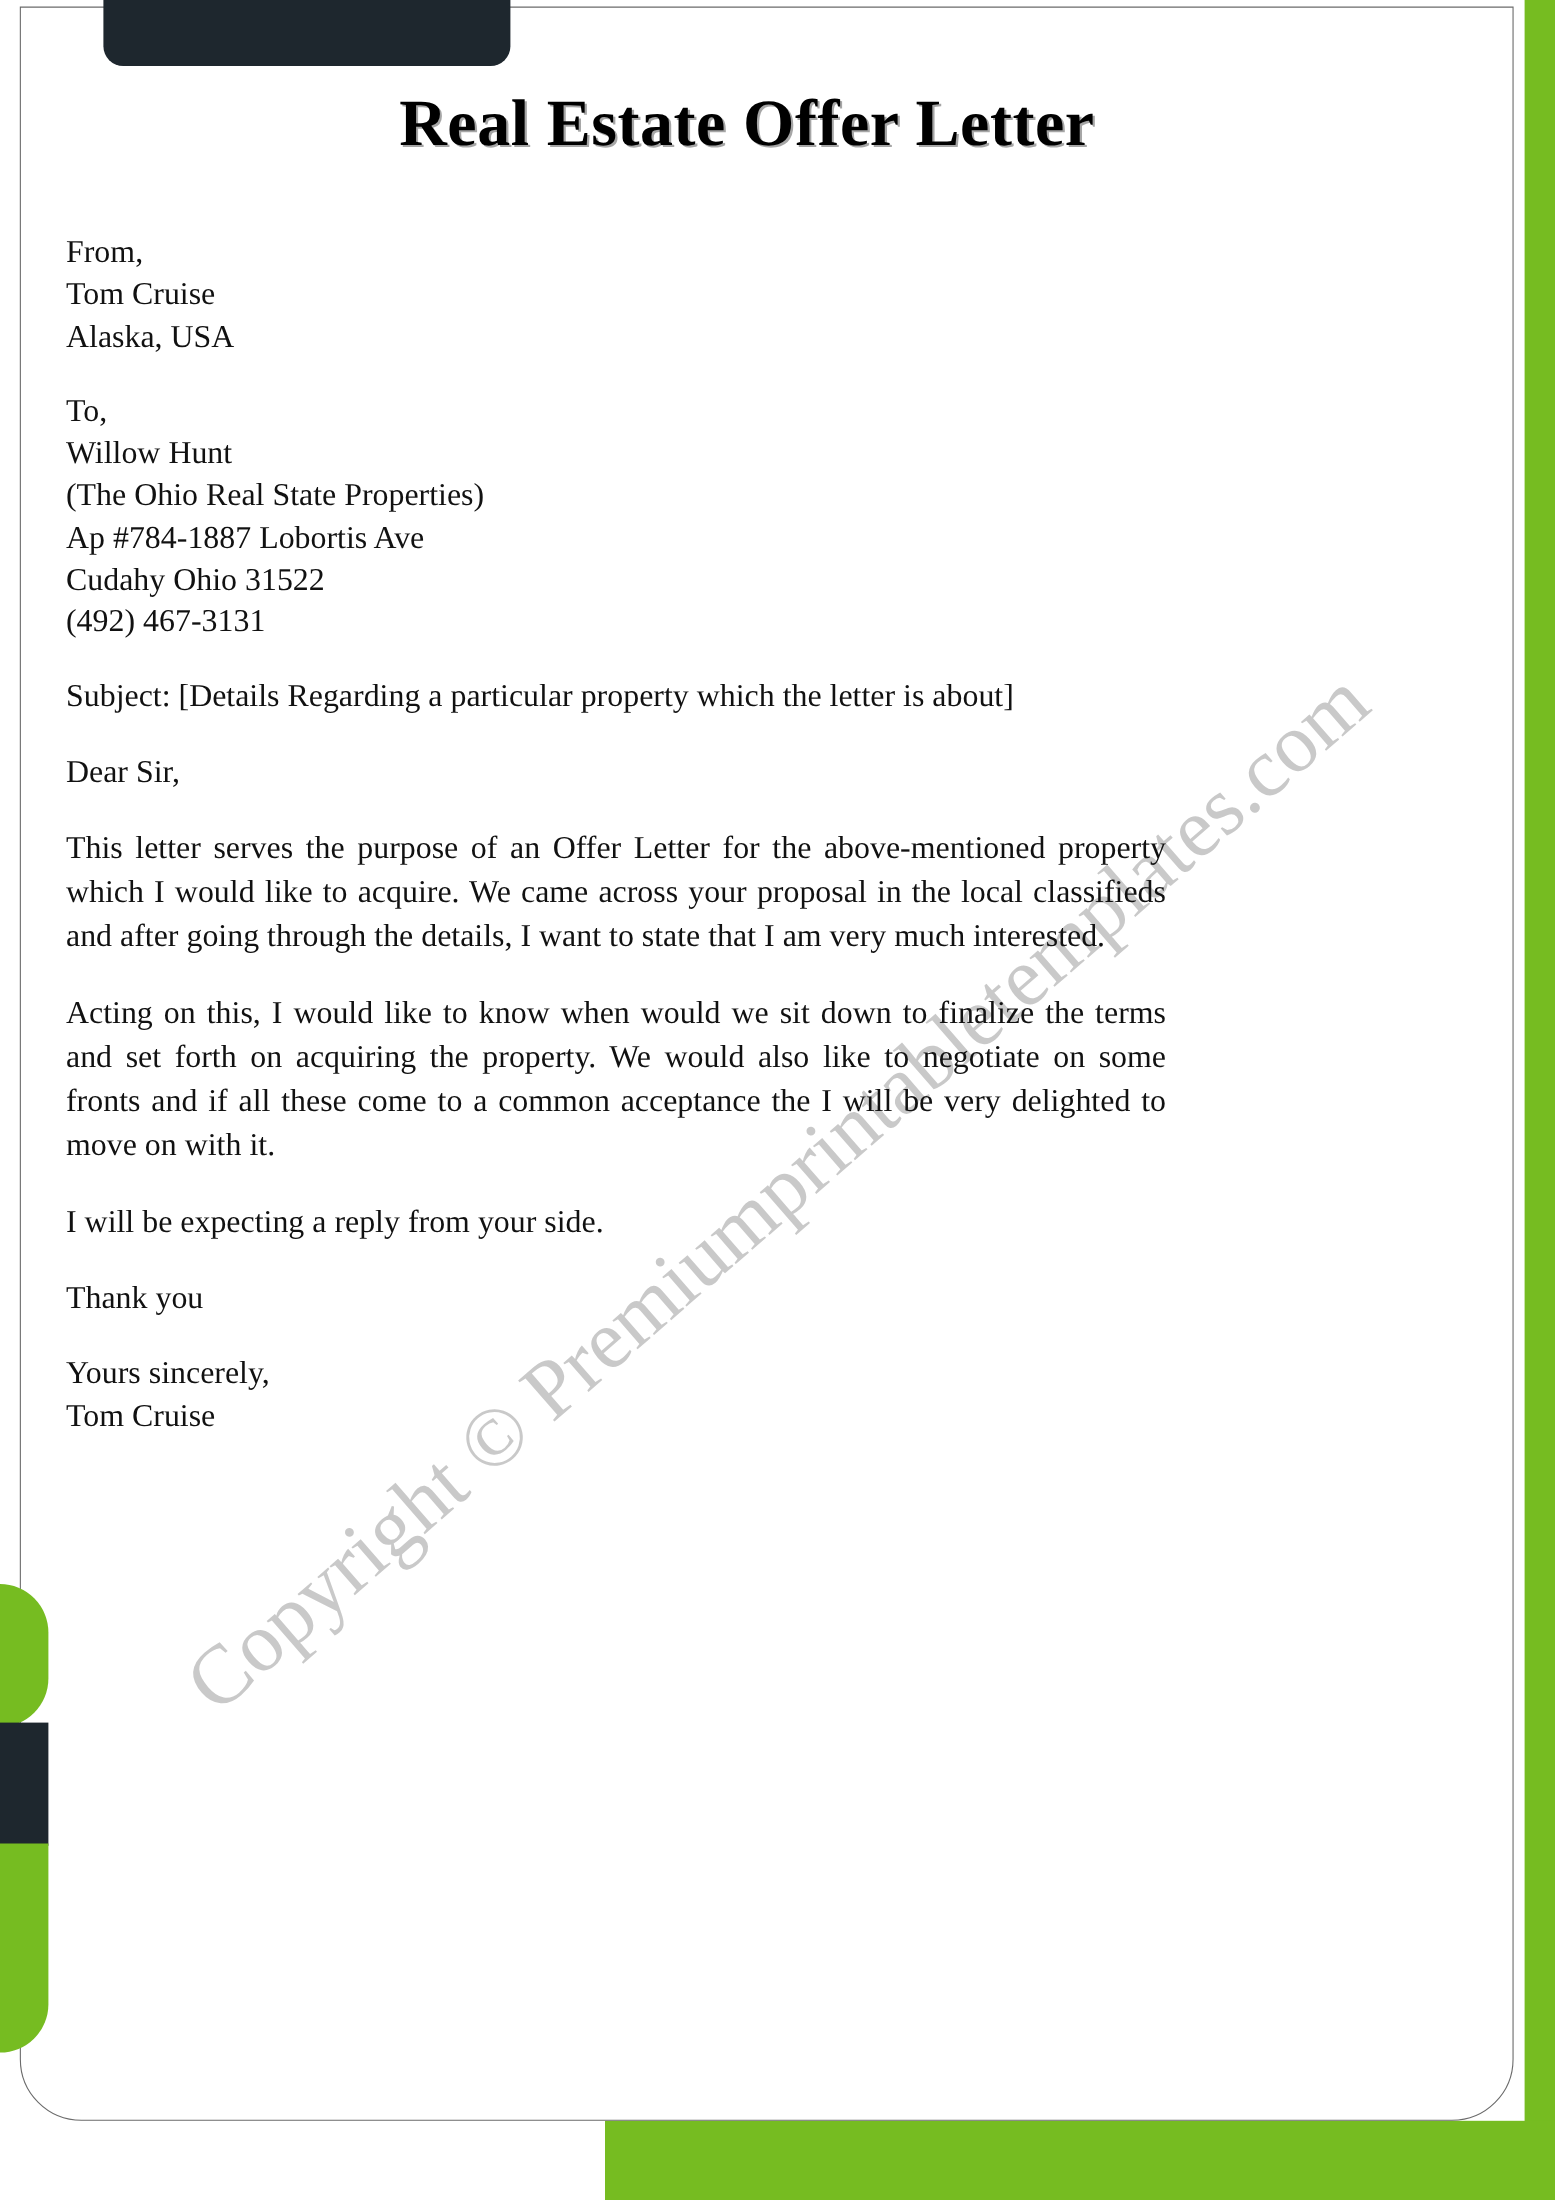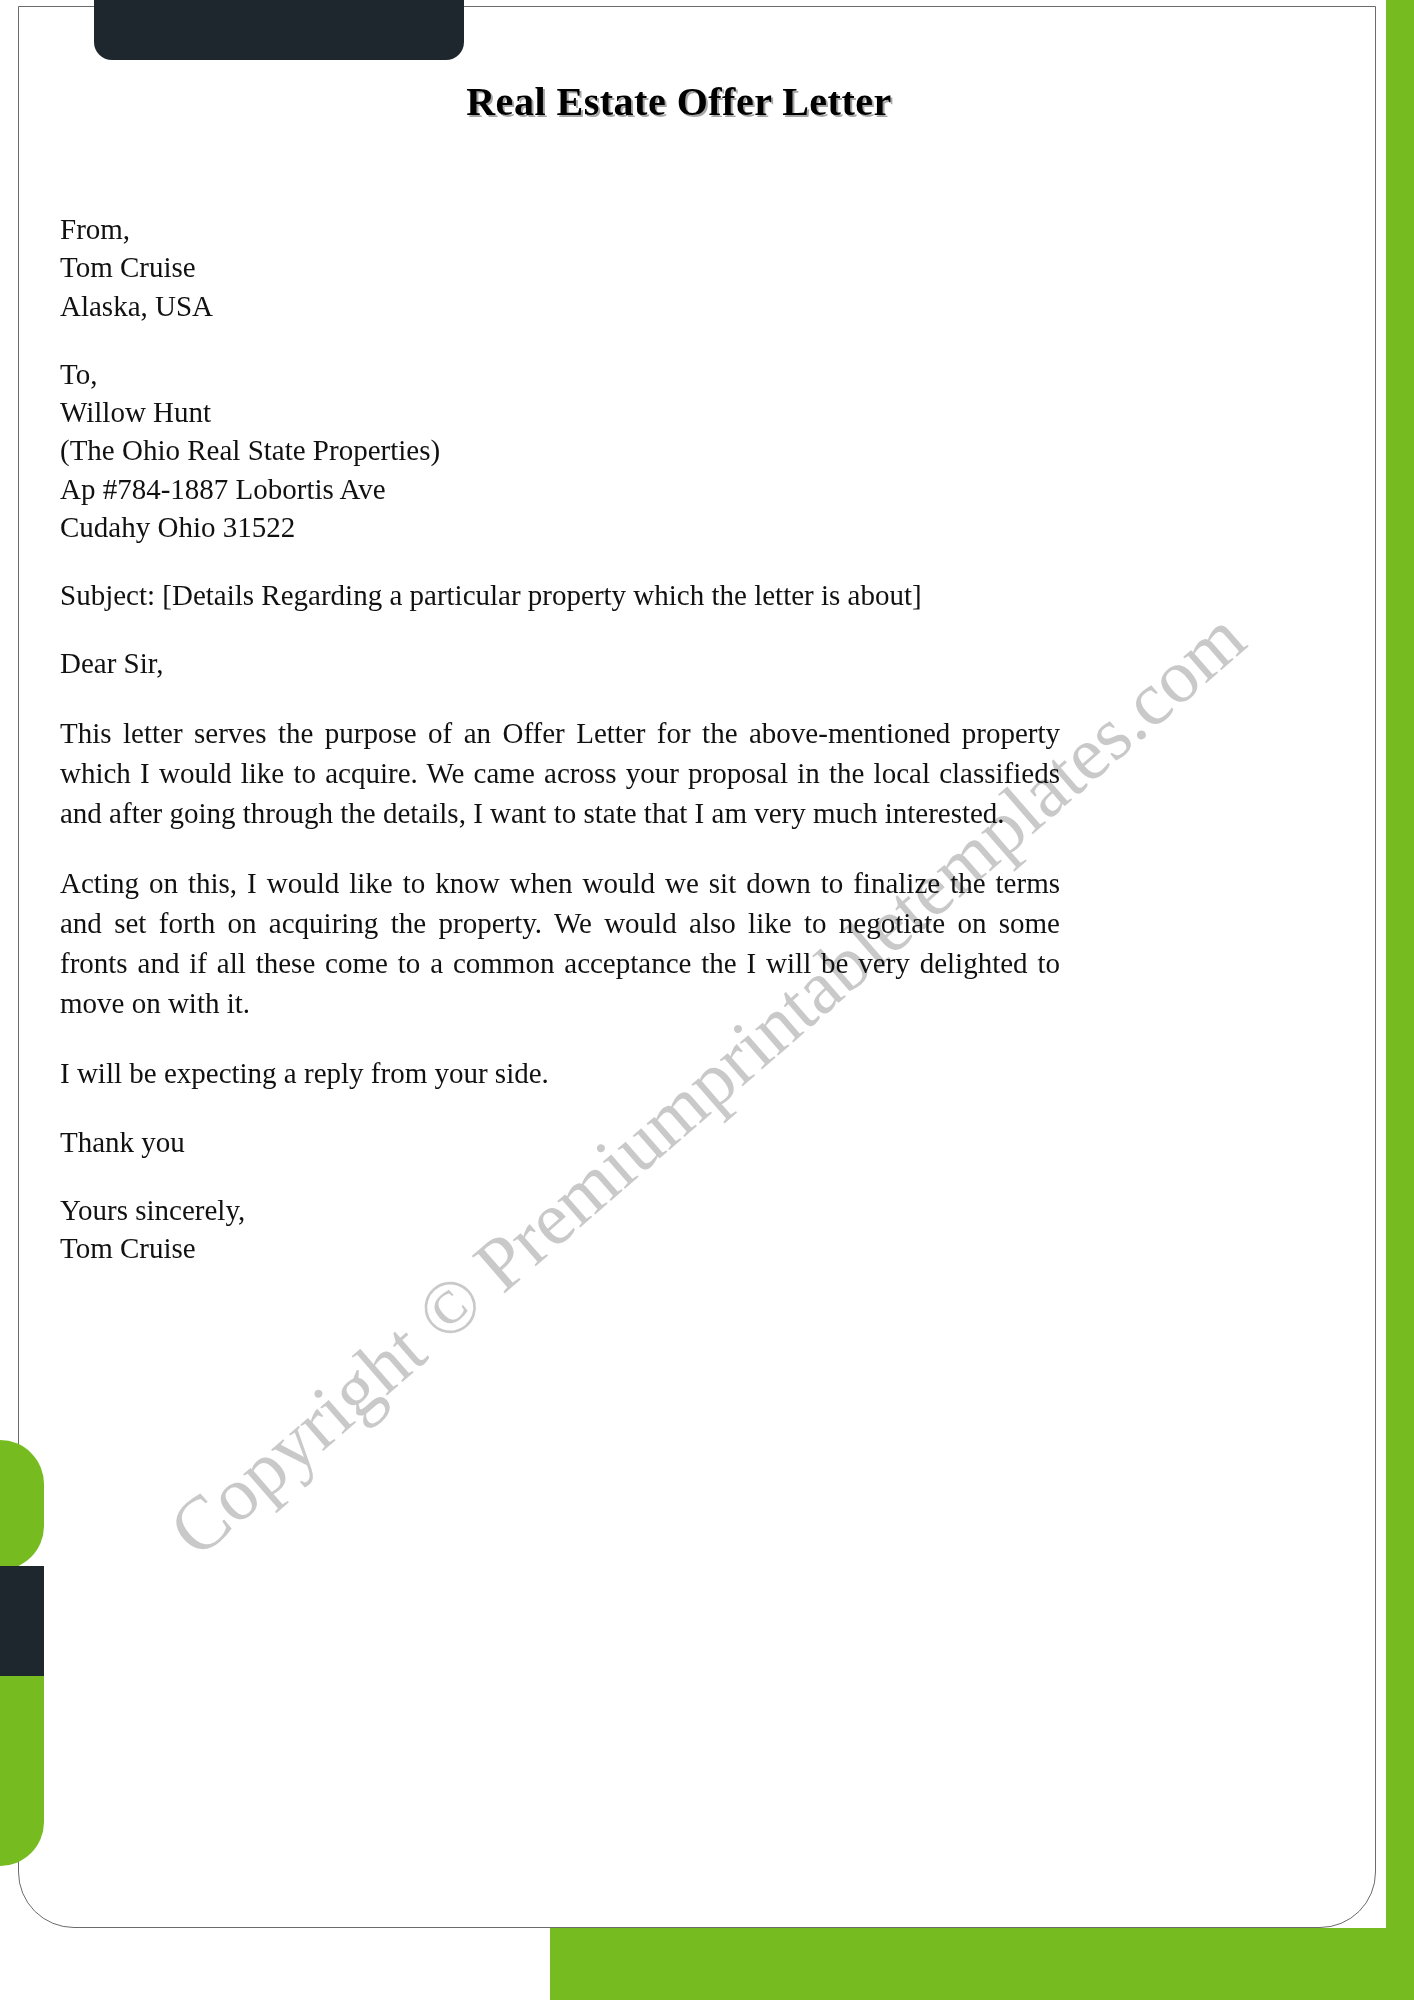--- a/index.html
+++ b/index.html
@@ -86,21 +86,21 @@
     border-radius: 0 0 44px 44px;
   }
 
   
   .doc-title {
     position: absolute;
     left: 0;
     top: 78px;
     width: 1358px;
     text-align: center;
-    font-size: 40px;
+    font-size: 60px;
     font-weight: bold;
     letter-spacing: 0.5px;
     color: #000;
     text-shadow: 2px 2px 0 rgba(0,0,0,0.35);
   }
 
   
   .letter {
     position: absolute;
     left: 60px;
@@ -166,20 +166,21 @@
       <div class="line">Alaska, USA</div>
     </div>
 
 
     <div class="block">
       <div class="line">To,</div>
       <div class="line">Willow Hunt</div>
       <div class="line">(The Ohio Real State Properties)</div>
       <div class="line">Ap #784-1887 Lobortis Ave</div>
       <div class="line">Cudahy Ohio 31522</div>
+      <div class="line">(492) 467-3131</div>
     </div>
 
     <div class="block">
       <div class="line">Subject: [Details Regarding a particular property which the letter is about]</div>
     </div>
 
     <div class="block">
       <div class="line">Dear Sir,</div>
     </div>
 

